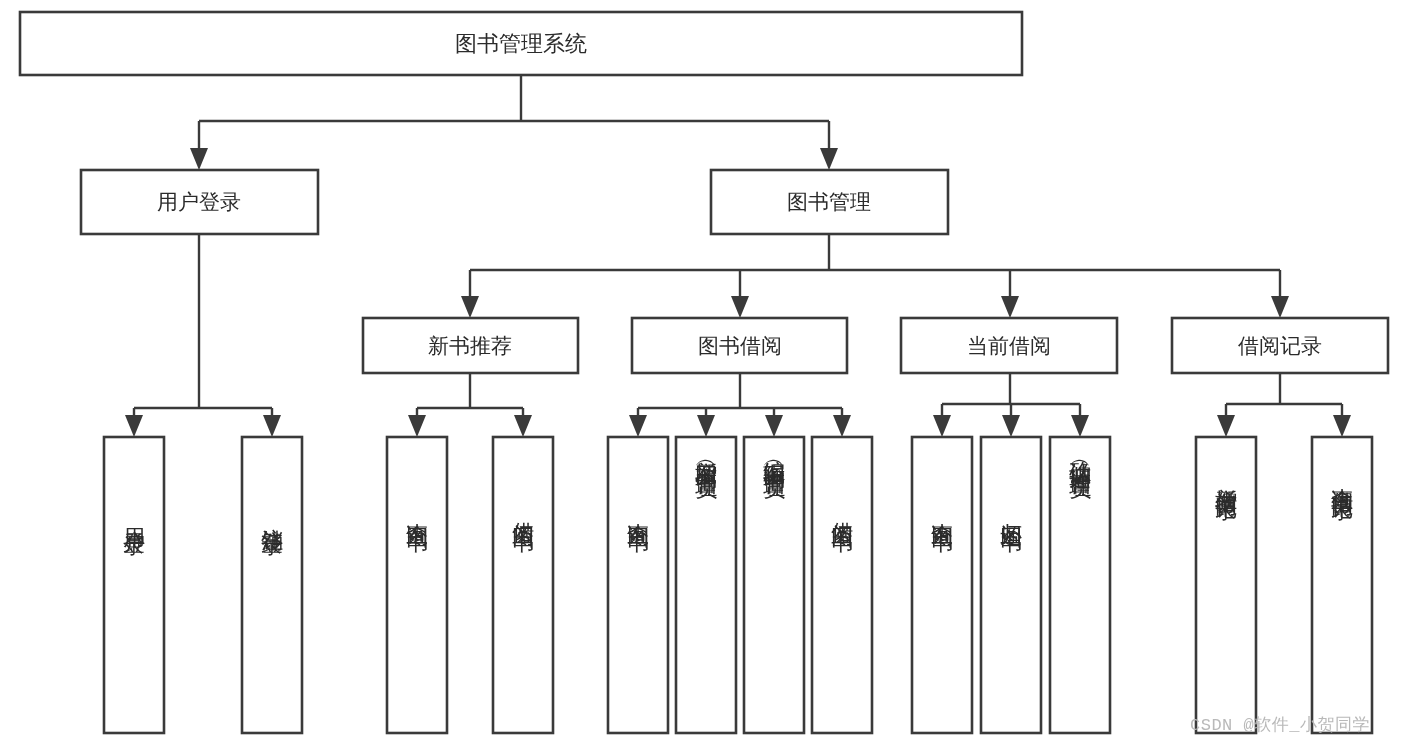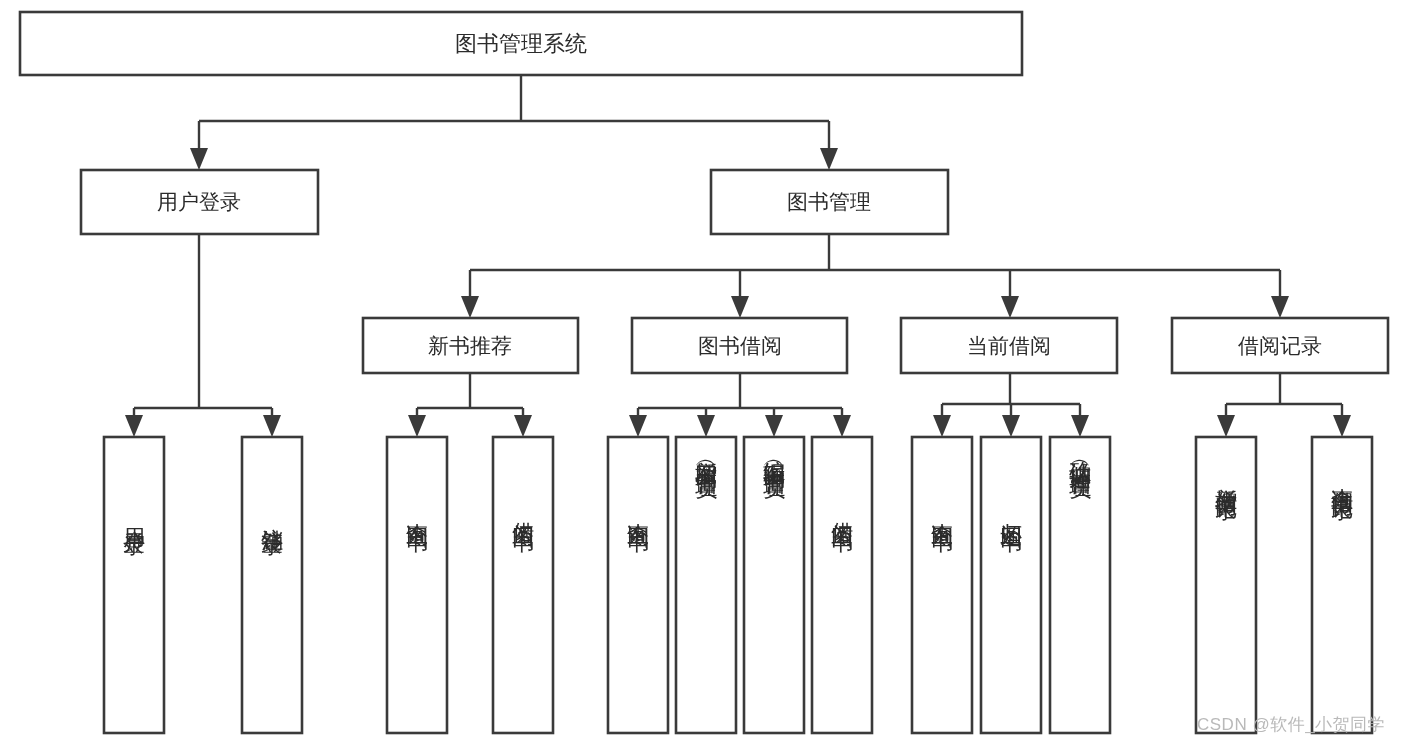--- a/index.html
+++ b/index.html
@@ -64,27 +64,26 @@
     text-orientation: upright;
     font-family: "Liberation Sans", "DejaVu Sans", sans-serif;
     font-size: 22px;
     line-height: 1.02;
     letter-spacing: 2.5px;
     color: #2b2b2b;
     white-space: nowrap;
   }
   .watermark {
     position: absolute;
-    font-family: Liberation Sans, sans-serif;
+    font-family: Liberation Mono, monospace;
     font-size: 17px;
     color: #b9b9b9;
     letter-spacing: 0.5px;
     white-space: nowrap;
     user-select: none;
-    margin-left: 7px;
   }
 </style>
 </head>
 <body>
 
 <div id="diagram-root">
 
   <svg class="diagram-canvas" viewBox="0 0 1405 747" xmlns="http://www.w3.org/2000/svg">
 
     <g>

